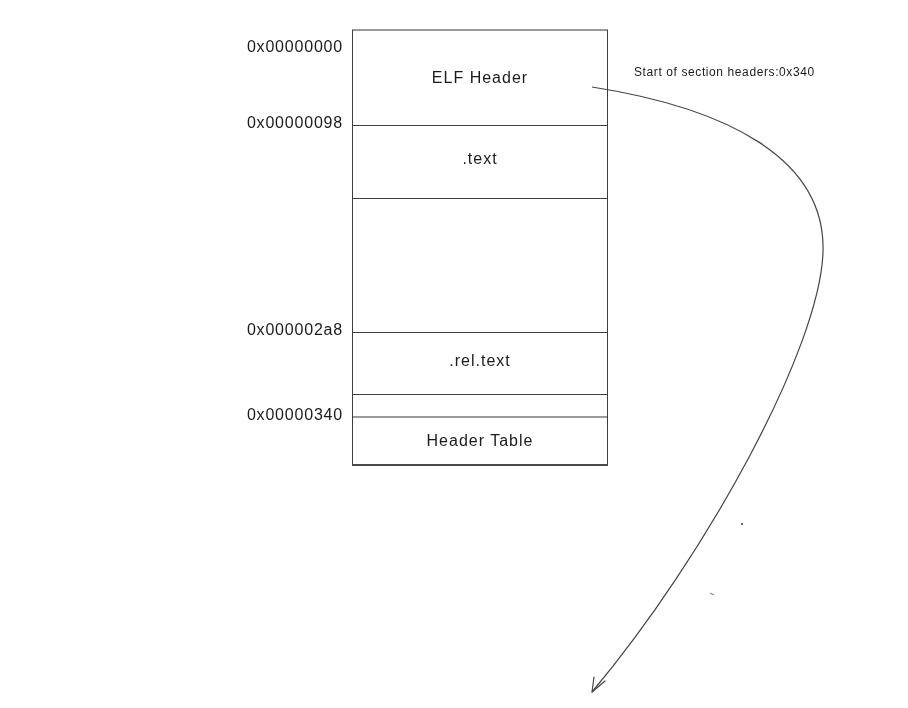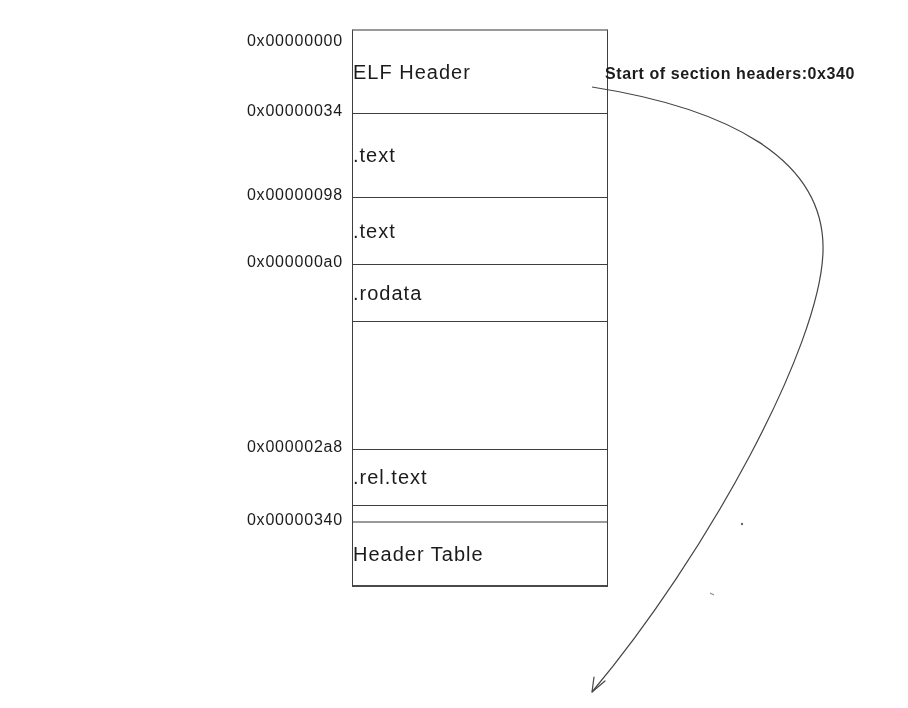--- a/index.html
+++ b/index.html
@@ -30,89 +30,81 @@
     border-left:1px solid var(--line);
     border-right:1px solid var(--line);
     border-bottom:2px solid #4a4a4a;
     background:transparent;
   }
   .row{
     position:relative;
     box-sizing:border-box;
     display:flex;
     align-items:center;
-    justify-content:flex-start;
+    justify-content:center;
     border-top:1px solid var(--line);
+    margin-top:6px;
   }
   .row.first{border-top:none;}
   .row.thick{border-top:2px solid var(--thick-line);}
   .sname{
-    font-size:20px;
+    font-size:16px;
     letter-spacing:1px;
     color:var(--text);
     white-space:nowrap;
   }
   .addr{
     position:absolute;
     right:calc(100% + 10px);
     top:-12px;
     font-size:16px;
     letter-spacing:0.8px;
     color:var(--text);
     white-space:nowrap;
     text-align:right;
   }
   .row.first > .addr{top:1px;}
   
   .annotation{
     position:absolute;
-    left:605px;top:65px;
-    font-size:16px;
+    left:634px;top:65px;
+    font-size:12px;
     letter-spacing:0.6px;
     color:var(--text);
     white-space:nowrap;
-    font-weight:bold;
   }
   
   .overlay{
     position:absolute;
     left:0;top:0;
     width:908px;height:708px;
     pointer-events:none;
   }
 </style>
 </head>
 <body>
 
 <div class="canvas">
 
   <div class="memory-map" id="memory-map">
       <div class="row first" style="height: 82px;">
         <span class="addr">0x00000000</span>
         <span class="sname">ELF Header</span>
       </div>
-      <div class="row" style="height: 84px;">
-        <span class="addr">0x00000034</span>
-        <span class="sname">.text</span>
-      </div>
       <div class="row" style="height: 67px;">
         <span class="addr">0x00000098</span>
         <span class="sname">.text</span>
-      </div>
-      <div class="row" style="height: 57px;">
-        <span class="addr">0x000000a0</span>
-        <span class="sname">.rodata</span>
       </div>
       <div class="row" style="height: 128px;"></div>
       <div class="row" style="height: 56px;">
         <span class="addr">0x000002a8</span>
         <span class="sname">.rel.text</span>
       </div>
       <div class="row" style="height: 16px;"></div>
-      <div class="row thick" style="height: 64px;">
+      <div class="row thick" style="height: 48px;">
         <span class="addr">0x00000340</span>
         <span class="sname">Header Table</span>
       </div>
     </div>
 
   <div class="annotation">Start of section headers:0x340</div>
 
   <svg class="overlay" viewBox="0 0 908 708">
     <path d="M592 87 C726 108 826 158 823 252 C820 348 706 556 592 692" fill="none" stroke="#454545" stroke-width="1.2"></path>
     <path d="M592 692 L594 677 M592 692 L605 681" fill="none" stroke="#454545" stroke-width="1.2" stroke-linecap="round"></path>

